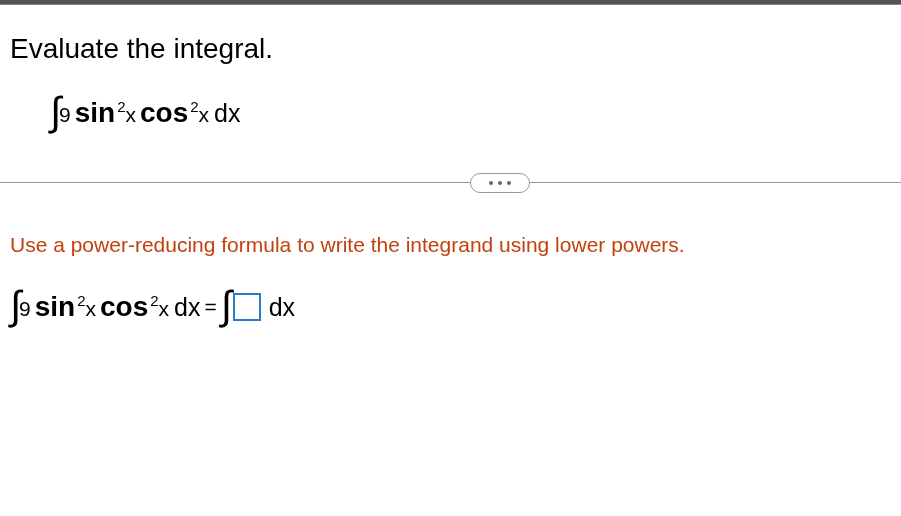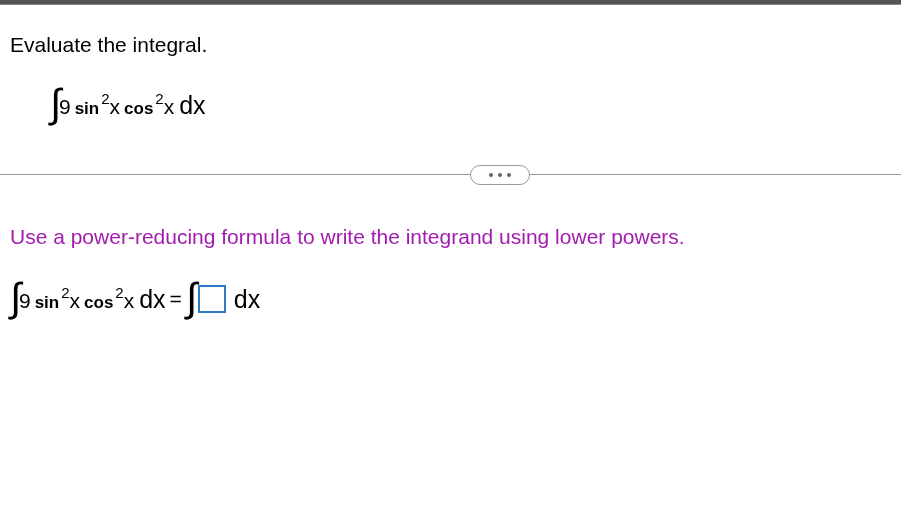--- a/index.html
+++ b/index.html
@@ -20,21 +20,21 @@
       background: #555;
       border-bottom: 1px solid #888;
     }
     .content {
       padding: 0;
     }
     .section-upper {
       padding: 28px 10px 40px 10px;
     }
     .problem-title {
-      font-size: 21px;
+      font-size: 28px;
       color: #000;
       margin-bottom: 28px;
     }
     .integral-line {
       display: flex;
       align-items: center;
       padding-left: 40px;
       font-size: 21px;
     }
     .integral-line2 {
@@ -53,21 +53,21 @@
     }
     .math-expr {
       display: inline-flex;
       align-items: baseline;
     }
     .coef {
       font-size: 21px;
     }
     .trig {
       font-weight: bold;
-      font-size: 17px;
+      font-size: 28px;
       margin-left: 4px;
     }
     .sup {
       font-size: 15px;
       position: relative;
       top: -10px;
       margin-left: 2px;
     }
     .var {
       font-size: 21px;
@@ -111,21 +111,21 @@
       width: 4px;
       height: 4px;
       background: #666;
       border-radius: 50%;
     }
     .section-lower {
       padding: 40px 10px 20px 10px;
     }
     .instruction {
       font-size: 21px;
-      color: #a21caf;
+      color: #c2410c;
       margin-bottom: 30px;
     }
     .equation-row {
       display: flex;
       align-items: center;
       font-size: 21px;
     }
     .equals {
       margin: 0 4px;
     }

